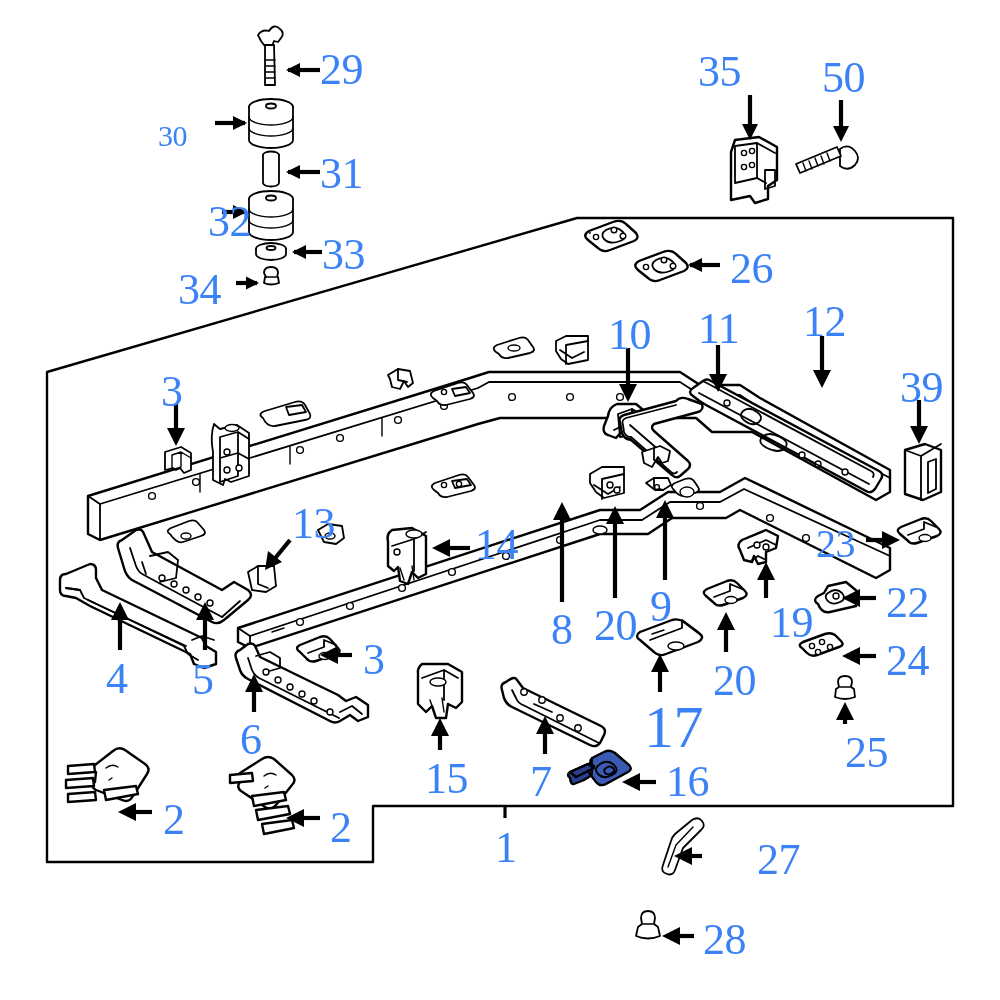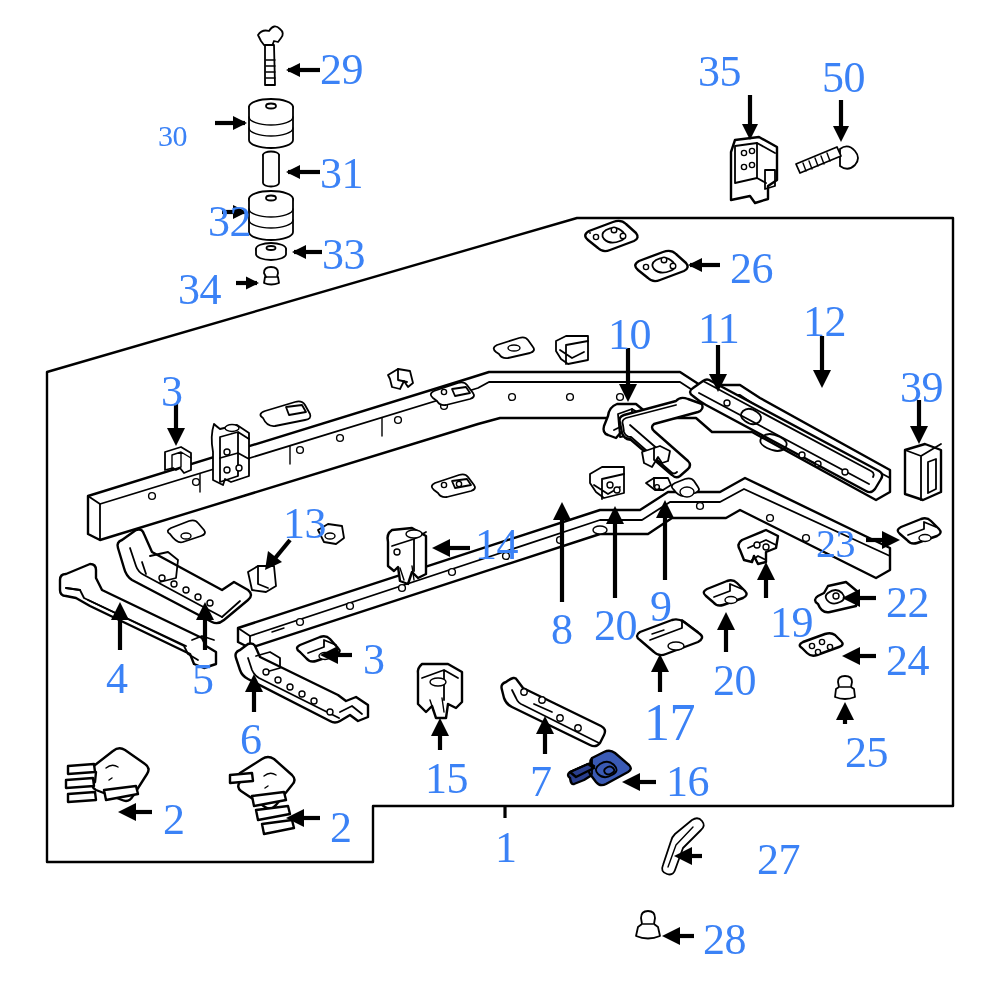--- a/index.html
+++ b/index.html
@@ -499,35 +499,35 @@
       <div class="callout" style="left: 322px; top: 233px; font-size: 44px;">33</div>
       <div class="callout" style="left: 178px; top: 268px; font-size: 44px;">34</div>
       <div class="callout" style="left: 698px; top: 50px; font-size: 44px;">35</div>
       <div class="callout" style="left: 822px; top: 56px; font-size: 44px;">50</div>
       <div class="callout" style="left: 730px; top: 247px; font-size: 44px;">26</div>
       <div class="callout" style="left: 608px; top: 313px; font-size: 44px;">10</div>
       <div class="callout" style="left: 698px; top: 307px; font-size: 44px;">11</div>
       <div class="callout" style="left: 803px; top: 300px; font-size: 44px;">12</div>
       <div class="callout" style="left: 900px; top: 366px; font-size: 44px;">39</div>
       <div class="callout" style="left: 161px; top: 370px; font-size: 44px;">3</div>
-      <div class="callout" style="left: 283px; top: 502px; font-size: 44px;">13</div>
+      <div class="callout" style="left: 292px; top: 502px; font-size: 44px;">13</div>
       <div class="callout" style="left: 475px; top: 523px; font-size: 44px;">14</div>
       <div class="callout" style="left: 816px; top: 524px; font-size: 40px;">23</div>
       <div class="callout" style="left: 886px; top: 581px; font-size: 44px;">22</div>
       <div class="callout" style="left: 770px; top: 601px; font-size: 44px;">19</div>
       <div class="callout" style="left: 650px; top: 585px; font-size: 44px;">9</div>
       <div class="callout" style="left: 551px; top: 608px; font-size: 44px;">8</div>
       <div class="callout" style="left: 594px; top: 604px; font-size: 44px;">20</div>
       <div class="callout" style="left: 886px; top: 639px; font-size: 44px;">24</div>
       <div class="callout" style="left: 106px; top: 657px; font-size: 44px;">4</div>
       <div class="callout" style="left: 192px; top: 658px; font-size: 44px;">5</div>
       <div class="callout" style="left: 363px; top: 638px; font-size: 44px;">3</div>
       <div class="callout" style="left: 713px; top: 659px; font-size: 44px;">20</div>
       <div class="callout" style="left: 240px; top: 718px; font-size: 44px;">6</div>
-      <div class="callout" style="left: 644px; top: 697px; font-size: 52px;">17</div>
+      <div class="callout" style="left: 644px; top: 697px; font-size: 60px;">17</div>
       <div class="callout" style="left: 845px; top: 731px; font-size: 44px;">25</div>
       <div class="callout" style="left: 425px; top: 757px; font-size: 44px;">15</div>
       <div class="callout" style="left: 530px; top: 760px; font-size: 44px;">7</div>
       <div class="callout" style="left: 666px; top: 760px; font-size: 44px;">16</div>
       <div class="callout" style="left: 163px; top: 798px; font-size: 44px;">2</div>
       <div class="callout" style="left: 330px; top: 806px; font-size: 44px;">2</div>
       <div class="callout" style="left: 495px; top: 826px; font-size: 44px;">1</div>
       <div class="callout" style="left: 712px; top: 838px; font-size: 44px; margin-left: 45px;">27</div>
       <div class="callout" style="left: 703px; top: 918px; font-size: 44px;">28</div>
     </div>

